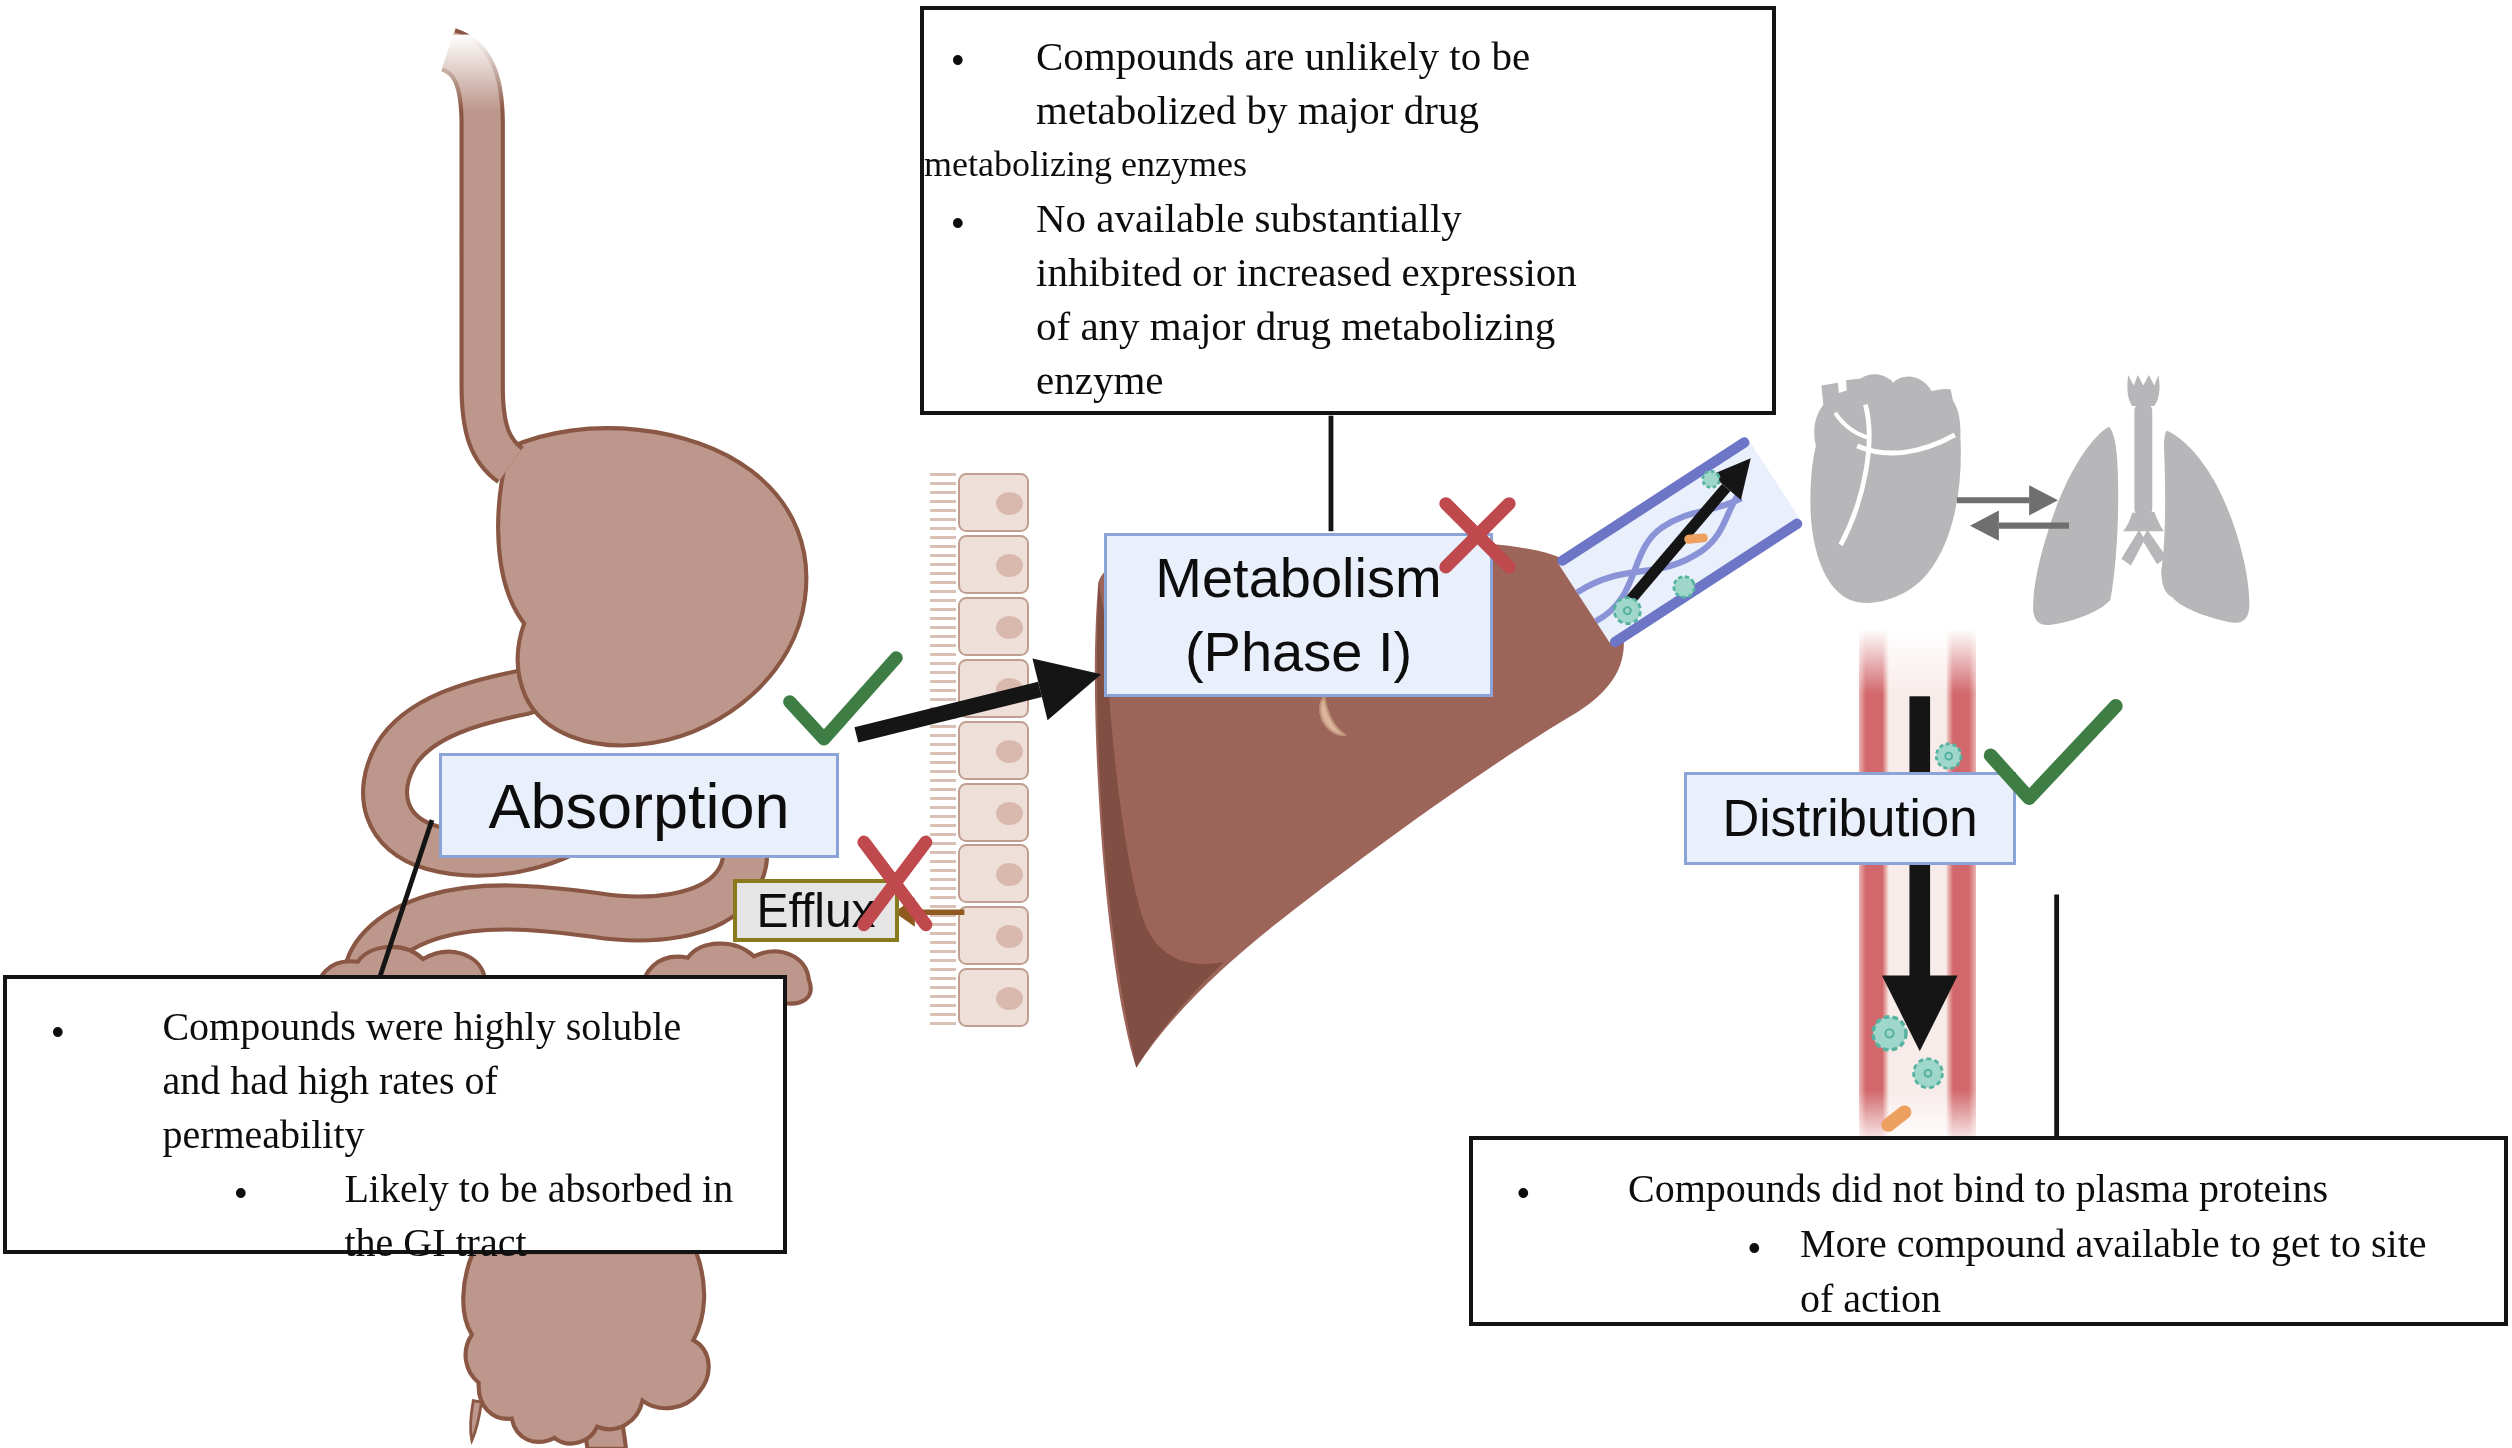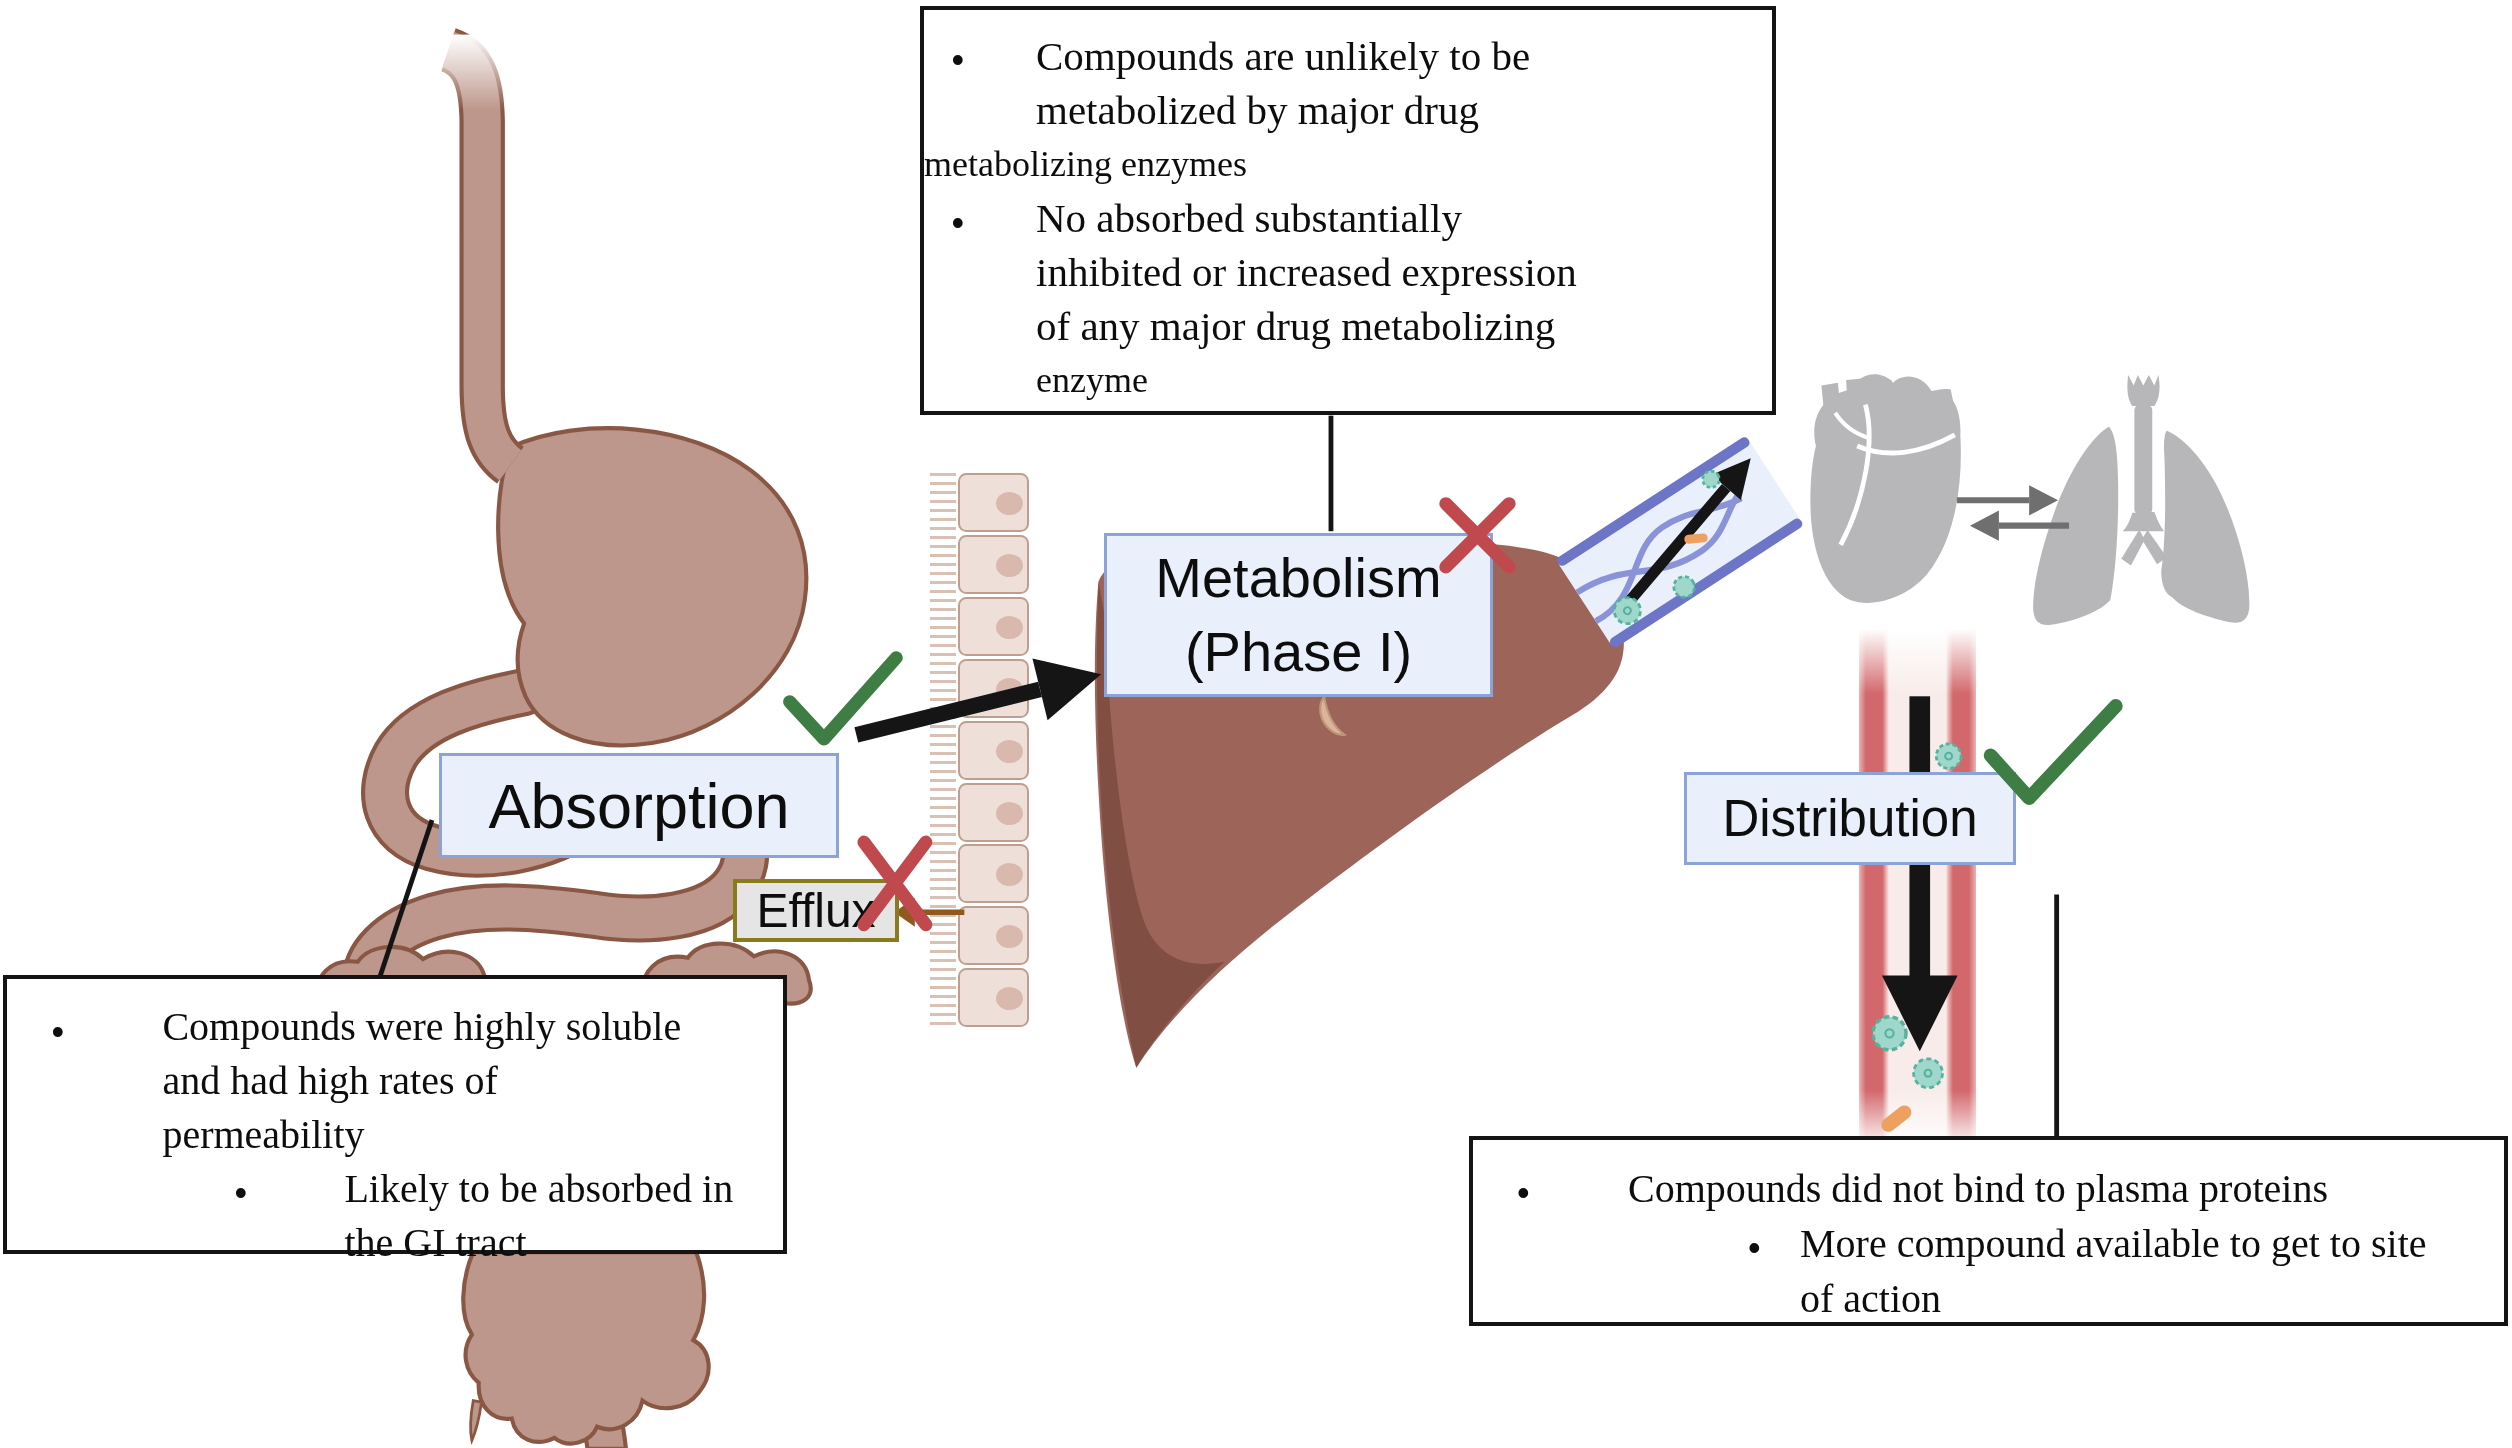--- a/index.html
+++ b/index.html
@@ -235,24 +235,24 @@
   <div class="efflux-box lbl-efflux" style="left:733px;top:879px;width:166px;height:63px;">
     <span>Efflux</span>
   </div>
 
   <div class="note-box" style="left:920px;top:5.5px;width:856px;height:409px;padding-top:19px;">
     <span class="dot" style="left:27.5px;top:29px;">•</span>
     <span class="dot" style="left:27.5px;top:192px;">•</span>
     <div class="note-line" style="margin-left:112px;font-size:41px;">Compounds are unlikely to be</div>
     <div class="note-line" style="margin-left:112px;font-size:41px;">metabolized by major drug</div>
     <div class="note-line" style="font-size:36px;">metabolizing enzymes</div>
-    <div class="note-line" style="margin-left:112px;font-size:41px;">No absorbed substantially</div>
+    <div class="note-line" style="margin-left:112px;font-size:41px;">No available substantially</div>
     <div class="note-line" style="margin-left:112px;font-size:41px;">inhibited or increased expression</div>
     <div class="note-line" style="margin-left:112px;font-size:41px;">of any major drug metabolizing</div>
-    <div class="note-line" style="margin-left:112px;font-size:36px;">enzyme</div>
+    <div class="note-line" style="margin-left:112px;font-size:41px;">enzyme</div>
   </div>
 
   <div class="note-box" style="left:3.4px;top:975px;width:784px;height:279px;padding-top:20.6px;">
     <span class="dot" style="left:44px;top:32px;">•</span>
     <span class="dot" style="left:227px;top:193px;">•</span>
     <div class="note-line" style="margin-left:155px;line-height:54px;">Compounds were highly soluble</div>
     <div class="note-line" style="margin-left:155px;line-height:54px;">and had high rates of</div>
     <div class="note-line" style="margin-left:155px;line-height:54px;">permeability</div>
     <div class="note-line" style="margin-left:337px;line-height:54px;">Likely to be absorbed in</div>
     <div class="note-line" style="margin-left:337px;line-height:54px;">the GI tract</div>

